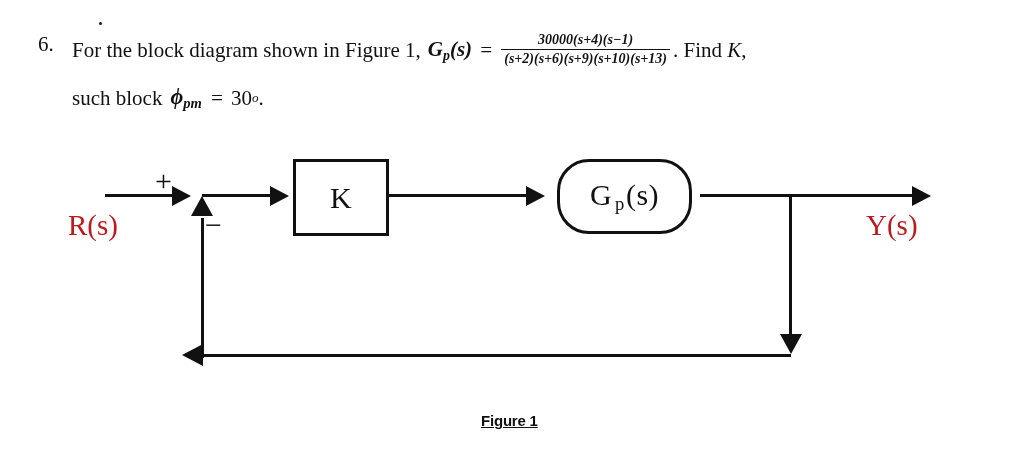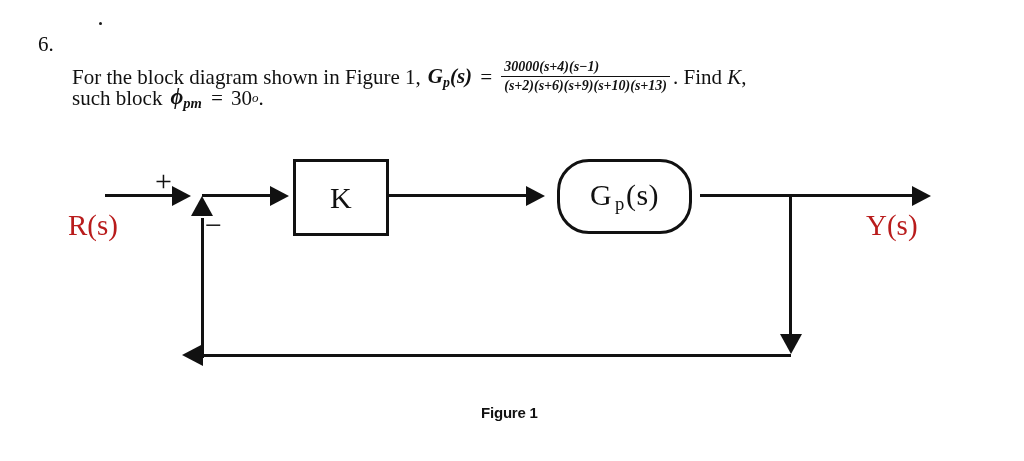--- a/index.html
+++ b/index.html
@@ -36,21 +36,20 @@
     font-family: "Liberation Serif", serif;
     color: #111;
   }
   .q-line1 {
     position: absolute;
     left: 72px; top: 32px;
     font-size: 21px;
     white-space: nowrap;
     display: flex;
     align-items: center;
-    margin-top: 27px;
   }
   .q-line2 {
     position: absolute;
     left: 72px; top: 84px;
     font-size: 21px;
     white-space: nowrap;
     display: flex;
     align-items: center;
   }
   .txt { font-family: "Liberation Serif", serif; }
@@ -73,20 +72,21 @@
     font-size: 0.62em;
     vertical-align: 0.46em;
     font-style: italic;
     font-family: "Liberation Serif", serif;
   }
 
   
   .frac {
     display: inline-flex;
     flex-direction: column;
+    align-items: center;
     vertical-align: middle;
     margin: 0 3px;
     position: relative;
     top: -1px;
   }
   .frac .num, .frac .den {
     font-size: 14px;
     font-weight: bold;
     font-family: "Liberation Serif", serif;
     line-height: 1.25;
@@ -257,14 +257,14 @@
   <div class="arrow-r" style="left:912px; top:56px;"></div>
 
   <span class="sig-label" style="left:866px; top:79px;">Y(s)</span>
 
   <div class="line-v" style="left:789px; top:64px; height:142px;"></div>
   <div class="arrow-d" style="left:780px; top:204px;"></div>
 
   <div class="line-h" style="left:201px; top:224px; width:590px;"></div>
   <div class="arrow-l" style="left:182px; top:214px;"></div>
 
-  <span class="fig-caption" style="left:481px; top:274px;">Figure 1</span>
+  <span class="fig-caption" style="left:481px; top:282px;text-decoration:underline;">Figure 1</span>
 </div>
 
 </body></html>

